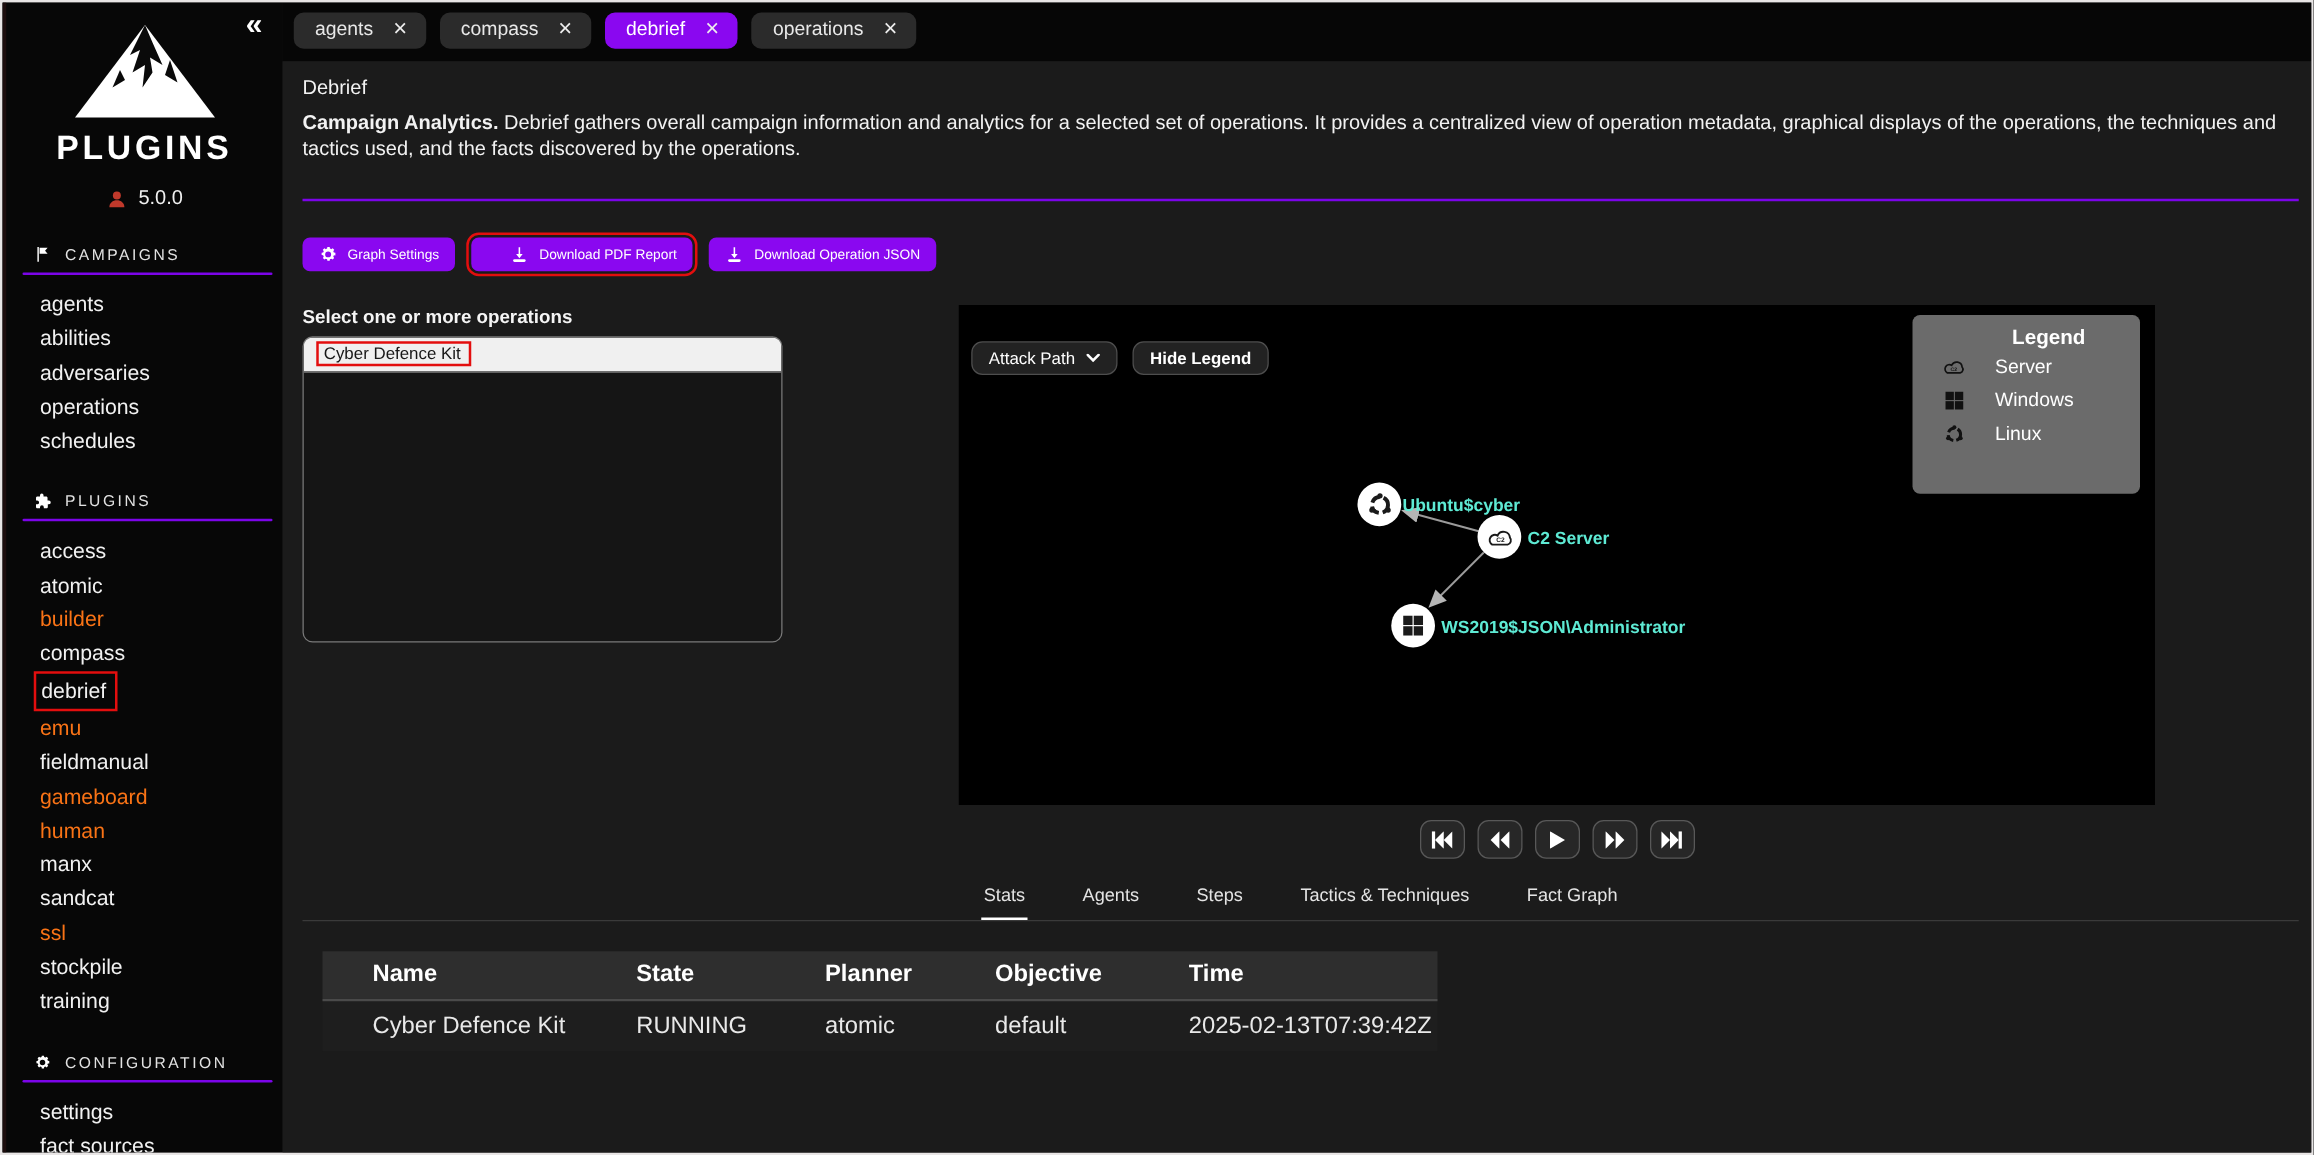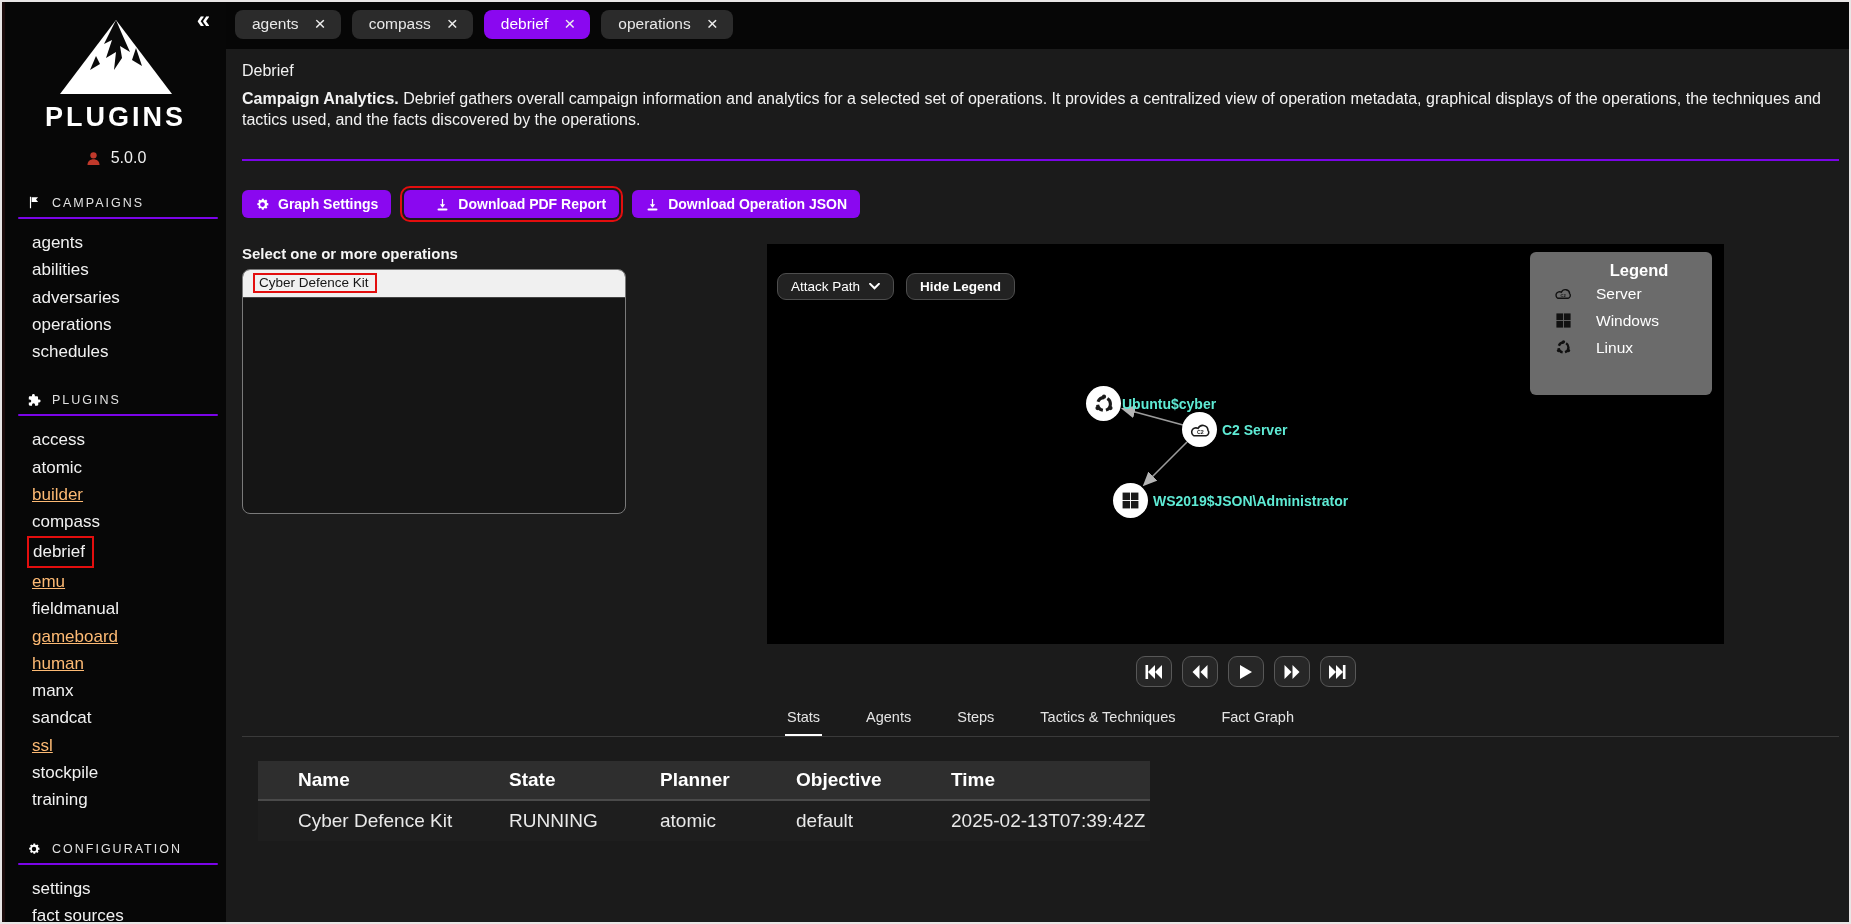--- a/index.html
+++ b/index.html
@@ -16,41 +16,41 @@
   .logo { text-align:center; padding-top:16px; }
   .logo-text { color:#fff; font-size:27px; font-weight:bold; letter-spacing:3px; margin-top:2px; }
   .version { display:flex; align-items:center; justify-content:center; gap:9px;
              margin-top:16px; font-size:16px; color:#f0f0f0; }
   .sec-head { display:flex; align-items:center; gap:10px; margin:28px 0 0 22px;
               font-size:12.5px; letter-spacing:2px; color:#e2e2e2; }
   .sec-head .sicon { width:15px; display:inline-flex; }
   .sec-line { height:2px; background:#7b04e8; border-radius:2px; margin:7px 8px 6px 13px; }
   .nav { list-style:none; padding:4px 0 0 27px; }
   .nav-item { font-size:17px; color:#f1f1f1; line-height:27.3px; cursor:pointer; white-space:nowrap; }
-  .nav-item.disabled { color:#fdba74; cursor:default;text-decoration:underline; }
+  .nav-item.disabled { color:#f97316; cursor:default; }
   .red-box { display:inline-block; border:2px solid #e30e0e; padding:0 7px 1px 4px; margin-left:-5px; }
 
   
   .topstrip { position:absolute; left:224px; top:0; width:1627px; height:47px; background:#060606; }
   .tabs { display:flex; gap:11px; padding:8px 0 0 9px; }
   .tab { display:flex; align-items:center; gap:16px; background:#2b2b2b; color:#e8e8e8;
          border-radius:8px; padding:4px 15px 6px 17px; font-size:15.5px; cursor:pointer; }
   .tab.active { background:#8a08f0; color:#fff; }
   .tab-close { font-size:19px; font-weight:300; line-height:1; color:#eee; cursor:pointer; }
 
   
   .content { position:absolute; left:224px; top:47px; width:1627px; height:877px; background:#1b1b1b; color:#eee; }
   .page-title { position:absolute; left:16px; top:13px; font-size:16px; color:#f2f2f2; }
   .intro { position:absolute; left:16px; top:39px; width:1597px; font-size:16px; line-height:1.33; color:#f2f2f2; }
   .intro b { font-weight:bold; }
   .hr-purple { position:absolute; left:16px; top:110px; width:1597px; height:2px; background:#7b04e8; }
 
   .toolbar { position:absolute; left:16px; top:141px; display:flex; gap:13px; align-items:center; }
   .btn-purple { display:inline-flex; align-items:center; gap:8px; background:#8a08f0; color:#fff;
-                font-size:14px; font-weight:bold; border:none; border-radius:6px;
+                font-size:11px; font-weight:normal; border:none; border-radius:6px;
                 padding:6px 13px; cursor:pointer; font-family:inherit; }
   .red-outline { outline:2px solid #e30e0e; outline-offset:2px;padding-left:31px; }
 
   .select-label { position:absolute; left:16px; top:196px; font-size:15px; font-weight:bold; color:#f5f5f5; }
   .listbox { position:absolute; left:16px; top:220px; width:384px; height:245px; background:#151515;
              border:1px solid #7a7a7a; border-radius:8px; overflow:hidden; }
   .option.selected { background:#f0f0f0; color:#161616; font-size:13.5px; padding:3px 8px 4px 10px;
                      border-bottom:1px solid #444; cursor:pointer; }
 
   

